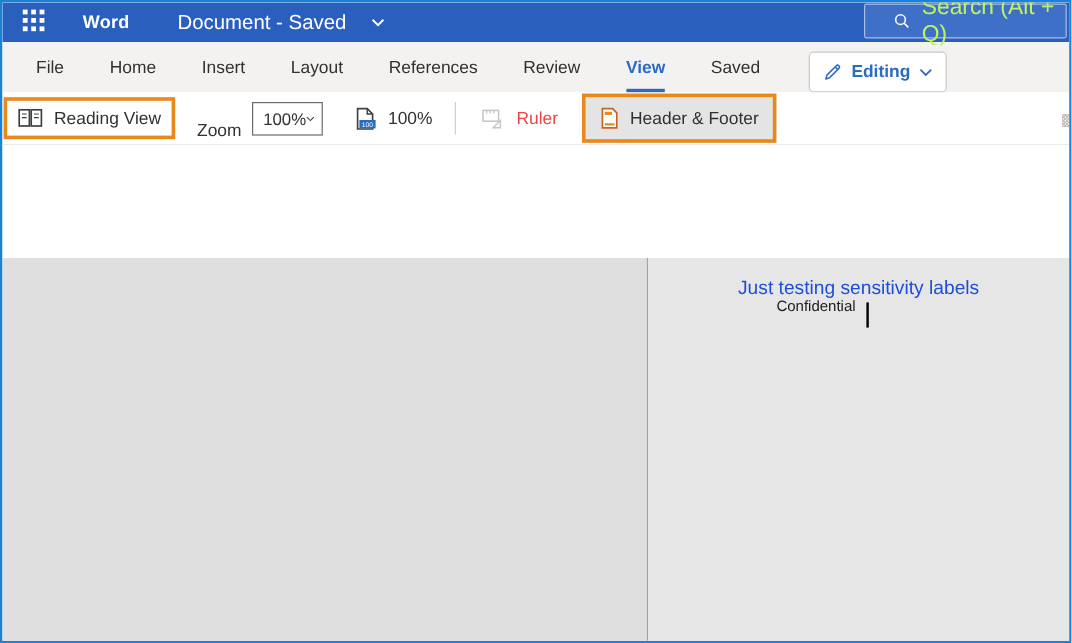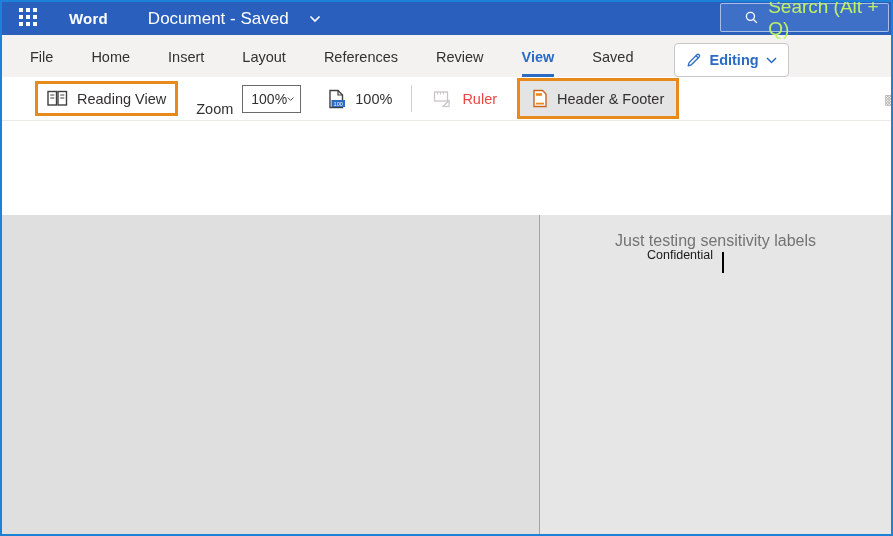--- a/index.html
+++ b/index.html
@@ -66,21 +66,20 @@
   }
 
   
   .ribbon{
     height:44px; flex:0 0 44px;
     background:#fff;
     border-bottom:1px solid #ece9e7;
     display:flex; align-items:center;
     font-size:14.5px; color:#323130;
     position:relative;
-    padding-left:32px;
   }
   .rb-item{
     display:flex; align-items:center; gap:9px;
     padding:6px 9px; cursor:pointer; white-space:nowrap;
     border-radius:2px;
   }
   .rb-item.disabled{ color:#ef4444; cursor:default; }
   .highlight-box{
     border:3px solid #e8891c;
     display:flex; align-items:center;
@@ -128,21 +127,21 @@
     width:537px; flex:0 0 537px;
     background:#dfdfdf;
   }
   .canvas-divider{ width:1px; flex:0 0 1px; background:#a3a3a3; }
   .panel-right{
     flex:1 1 auto; background:#e6e6e6;
     text-align:center;
   }
   .dimmed-body-text{
     margin-top:17px;
-    font-size:16px; color:#737373;
+    font-size:16px; color:#1d4ed8;
   }
 
   svg{ display:block; }
 </style>
 </head>
 <body>
 
 <div class="screen">
 
   <div class="titlebar">

